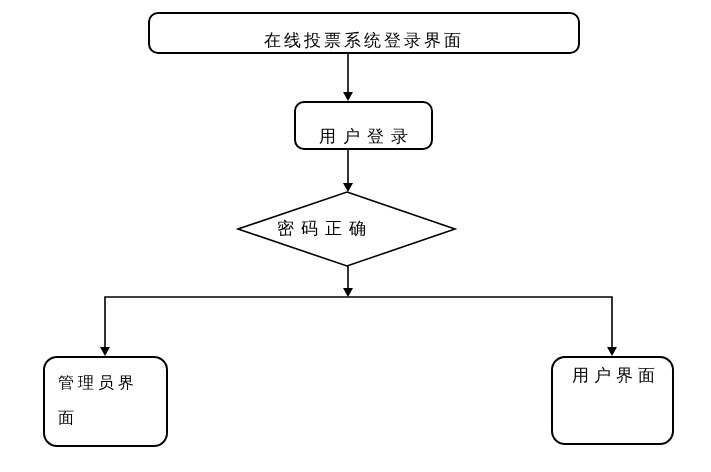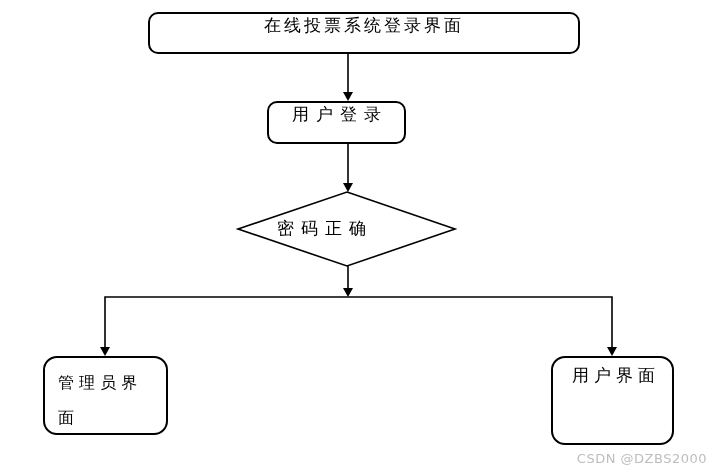--- a/index.html
+++ b/index.html
@@ -26,28 +26,29 @@
   .connectors .dm{fill:var(--c-node_fill);stroke:var(--c-node_border);stroke-width:1.6;}
   .node{
     position:absolute;
     box-sizing:border-box;
     border:2px solid var(--c-node_border);
     background:var(--c-node_fill);
     font-size:17px;
   }
   .rounded{border-radius:10px;}
   .rounded-big{border-radius:14px;}
-  .center-flex{display:flex;align-items:flex-start;justify-content:center;}
+  .center-flex{display:flex;align-items:flex-end;justify-content:center;}
   .node-title{left:148px;top:12px;width:432px;height:42px;letter-spacing:3px;}
-  .node-login{left:267px;top:101px;width:139px;height:43px;letter-spacing:7px;}
+  .node-login{left:294px;top:101px;width:139px;height:49px;letter-spacing:7px;}
   .node-admin{
-    left:43px;top:356px;width:125px;height:79px;
+    left:43px;top:356px;width:125px;height:91px;
     font-size:16px;line-height:35px;
     padding:7px 6px 0 13px;
     white-space:pre-line;
+    font-family:Liberation Serif, serif;
   }
   .node-user{
     left:551px;top:356px;width:123px;height:89px;
     letter-spacing:5px;
     line-height:34px;
     text-align:center;
   }
   .decision-label{
     position:absolute;left:277px;top:217px;width:142px;
     text-align:left;font-size:17px;letter-spacing:7px;
@@ -94,15 +95,14 @@
     <span>密码正确</span>
   </div>
 
   <div class="node rounded-big node-admin"><span>管 理 员 界
 面</span></div>
 
   <div class="node rounded-big node-user">
     <span>用户界面</span>
   </div>
 
-  <div class="watermark">CSDN @DZBS2000</div>
 
 </div>
 
 </body></html>

